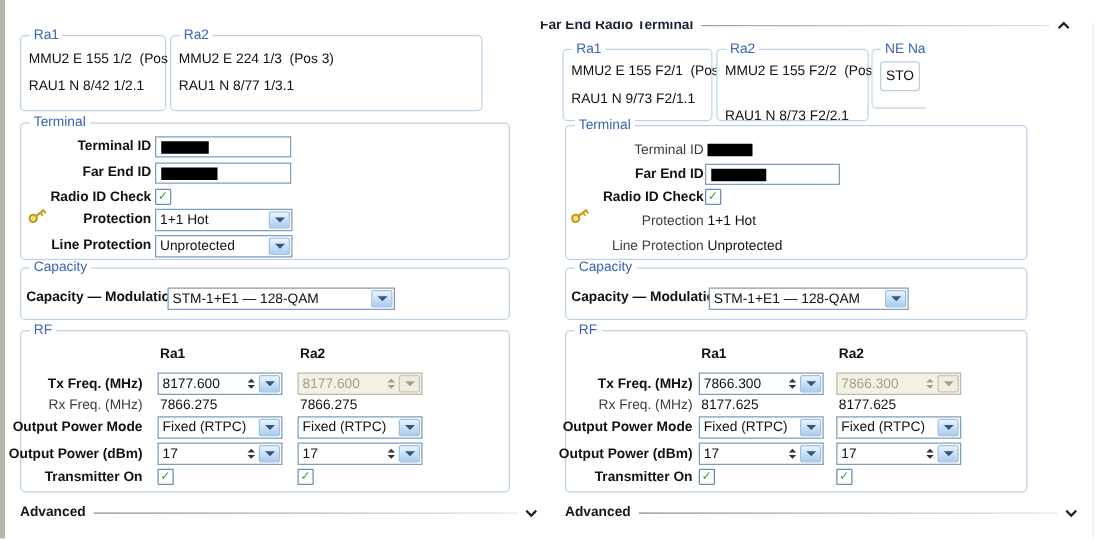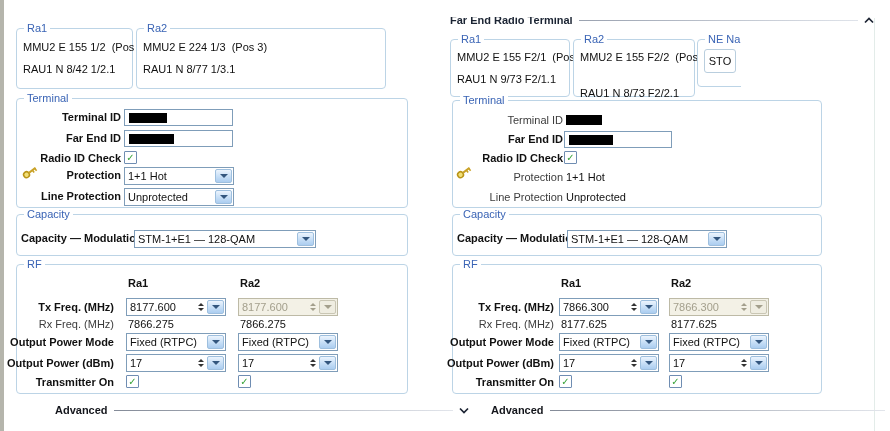--- a/index.html
+++ b/index.html
@@ -40,27 +40,27 @@
   .combo.dis .txt{color:#a39f8c;}
   .combo.dis .btn{background:#efede1;border-color:#c9c6b4;}
   .combo.dis .btn i{border-top-color:#a39f8c;}
   .combo.dis .spin .up{border-bottom-color:#a39f8c;}
   .combo.dis .spin .dn{border-top-color:#a39f8c;}
 
   .cb{position:absolute;box-sizing:border-box;width:13px;height:13px;border:1px solid #6f8db2;
       background:#fff;display:flex;align-items:center;justify-content:center;
       font-size:10px;font-weight:bold;color:#39a339;line-height:1;border-radius:1px;}
 
-  .adv{position:absolute;display:flex;align-items:center;gap:6px;height:14px;margin-left:39px;}
+  .adv{position:absolute;display:flex;align-items:center;gap:6px;height:14px;}
   .advlabel{font-size:11px;font-weight:bold;color:#14161c;white-space:nowrap;}
   .adv .line{flex:1;height:1px;background:linear-gradient(to right,#848b98,#e2e5eb);}
   .chev{display:flex;align-items:center;}
   .chev svg{display:block;}
 
-  .feheader{position:absolute;left:450px;top:17px;width:424px;height:11px;overflow:hidden;}
+  .feheader{position:absolute;left:432px;top:17px;width:424px;height:11px;overflow:hidden;}
   .feh-in{display:flex;align-items:center;gap:6px;height:16px;margin-top:-5px;}
   .fetitle{font-size:11px;font-weight:bold;color:#1b2433;white-space:nowrap;}
   .feh-in .line{flex:1;height:1px;background:linear-gradient(to right,#9aa2b0,#dfe3ea);}
 
   .key{position:absolute;}
   .newrap{position:absolute;overflow:hidden;}
   .stobox{position:absolute;box-sizing:border-box;border:1px solid #b9cede;border-radius:3px;
           display:flex;align-items:center;justify-content:center;font-size:11px;color:#111;background:#fff;}
 </style>
 </head>

